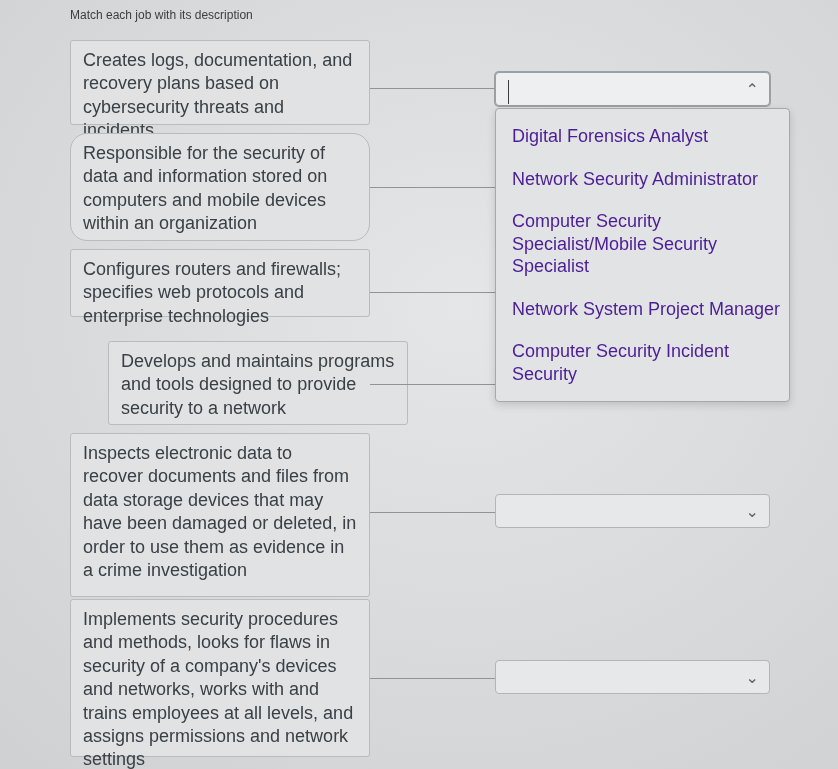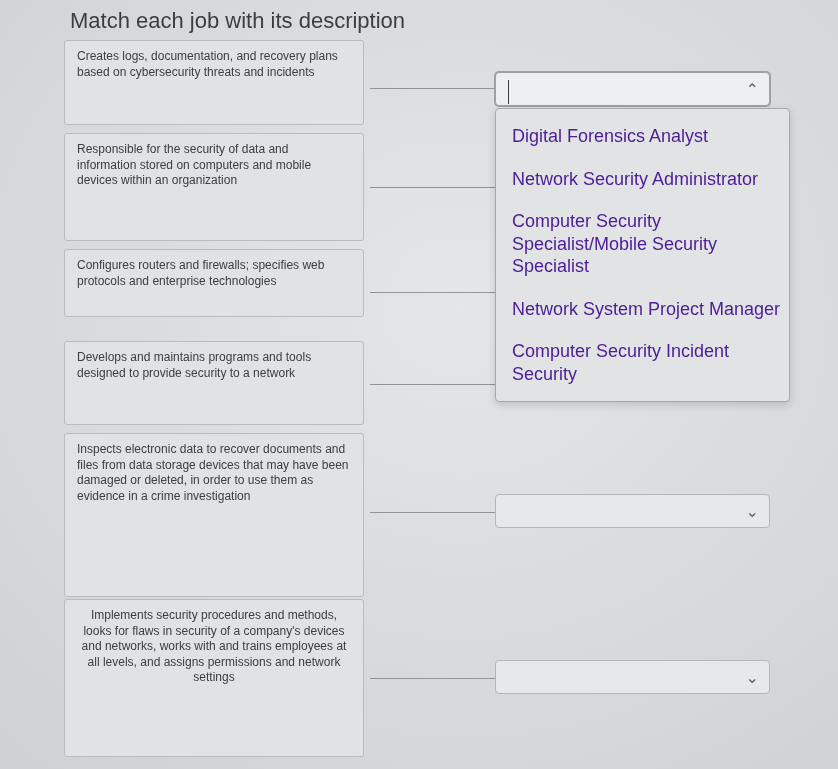--- a/index.html
+++ b/index.html
@@ -15,32 +15,32 @@
   .page {
     position: relative;
     width: 838px;
     height: 769px;
     background: radial-gradient(ellipse 1000px 900px at 55% 40%, #e4e6e8 0%, #c8cacc 90%);
   }
   .instruction {
     position: absolute;
     left: 70px;
     top: 8px;
-    font-size: 22px;
+    font-size: 12px;
     color: #3b3d3f;
   }
   .desc-col {
     position: absolute;
-    left: 64px;
+    left: 70px;
     width: 300px;
     border: 1px solid #b7bcbf;
     border-radius: 3px;
     background: #e0e2e4;
     padding: 8px 12px;
-    font-size: 12px;
+    font-size: 18px;
     line-height: 1.3;
     color: #3a4045;
     box-sizing: border-box;
   }
   .connector {
     position: absolute;
     height: 0;
     border-top: 1.5px solid #8e9498;
   }
   .select-col {
@@ -91,25 +91,25 @@
     position: absolute;
     left: 508px;
     top: 80px;
     width: 1px;
     height: 24px;
     background: #3a3e42;
     z-index: 25;
   }
   
   #desc-0 { top: 40px;  height: 85px; }
-  #desc-1 { top: 133px; height: 108px; }
+  #desc-1 { top: 133px; height: 108px; border-radius: 17px; }
   #desc-2 { top: 249px; height: 68px; }
-  #desc-3 { top: 341px; height: 84px; }
+  #desc-3 { top: 341px; height: 84px; margin-left: 38px; }
   #desc-4 { top: 433px; height: 164px; }
-  #desc-5 { top: 599px; height: 158px; text-align: center; }
+  #desc-5 { top: 599px; height: 158px; }
 
   #sel-0 { top: 72px; }
   #sel-4 { top: 494px; }
   #sel-5 { top: 660px; }
 
   #dropdown { top: 108px; }
 
   
   .conn { left: 370px; width: 125px; }
   #conn-0 { top: 88px; }

